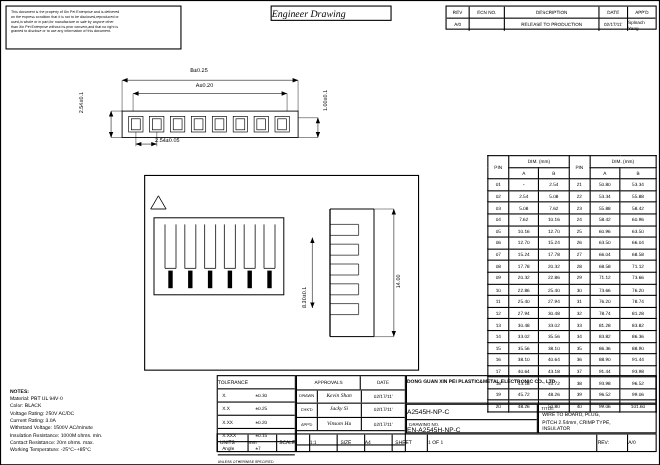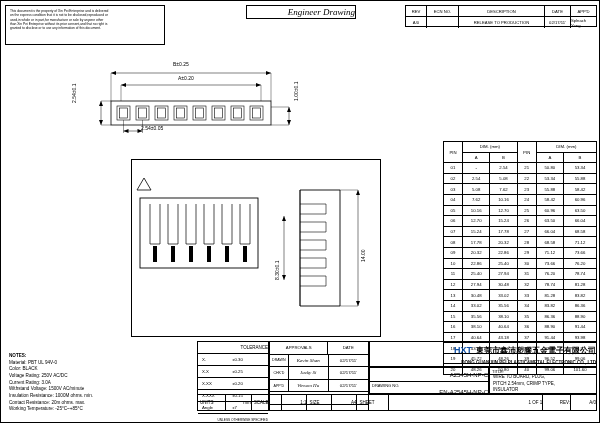--- a/index.html
+++ b/index.html
@@ -1,20 +1,20 @@
 <!DOCTYPE html>
 <html><head>
 <meta charset="utf-8">
 <style>
   html,body{margin:0;padding:0;background:#fff;}
   body{width:600px;height:423px;font-family:"Liberation Sans",sans-serif;color:#000;}
   .sheet{position:relative;width:600px;height:423px;box-sizing:border-box;border:1px solid #000;}
   .abs{position:absolute;box-sizing:border-box;}
   .bx{border:1px solid #000;}
-  .ctr{display:flex;align-items:center;justify-content:flex-end;text-align:center;}
+  .ctr{display:flex;align-items:center;justify-content:flex-start;text-align:center;}
   .lft{display:flex;align-items:center;justify-content:flex-start;}
   .tiny{font-size:3.2px;line-height:1.25;}
   .t4{font-size:4px;}
   .t45{font-size:4.5px;}
   .t5{font-size:5px;}
   .t6{font-size:6px;}
   .t8{font-size:8px;}
   .t9{font-size:9px;}
   .bold{font-weight:bold;}
   .script{font-family:"Liberation Serif",serif;font-style:italic;}
@@ -421,24 +421,20 @@
     <div class="apprrow">
       <div style="width:18px;height:100%;font-size:3.6px;border-right:1px solid #000">APP'D</div>
       <div class="script" style="width:40px;height:100%;border-right:1px solid #000;font-size:5px">Vinsom Hu</div>
       <div style="width:40px;height:100%">02/17/11'</div>
     </div>
     <div style="height:11.6px;border-bottom:1px solid #000;"></div>
     <div style="height:11.6px;"></div>
   </div>
 
   <div id="company" class="abs bx">
-    <div class="ctr" style="height:16px">
-      <span class="logo" style="font-size:9px;margin-right:4px">HXT</span>
-      <span class="t8 bold">東莞市鑫沛塑膠五金電子有限公司</span>
-    </div>
     <div class="ctr t45 bold" style="height:9px">DONG GUAN XIN PEI PLASTIC&amp;METAL ELECTRONIC CO., LTD</div>
   </div>
 
   <div class="abs bx" style="left:368px;top:366px;width:120px;height:27px;">
     <div class="ctr t6" style="height:13px;border-bottom:1px solid #000;">A2545H-NP-C</div>
     <div class="lft t4" style="height:6px;padding-left:2px;">DRAWING NO.</div>
     <div class="ctr t6" style="height:7px;">EN-A2545H-NP-C</div>
   </div>
   <div class="abs bx" style="left:488px;top:366px;width:108px;height:27px;">
     <div class="lft t4" style="height:6px;padding-left:2px;">TITLE:</div>

